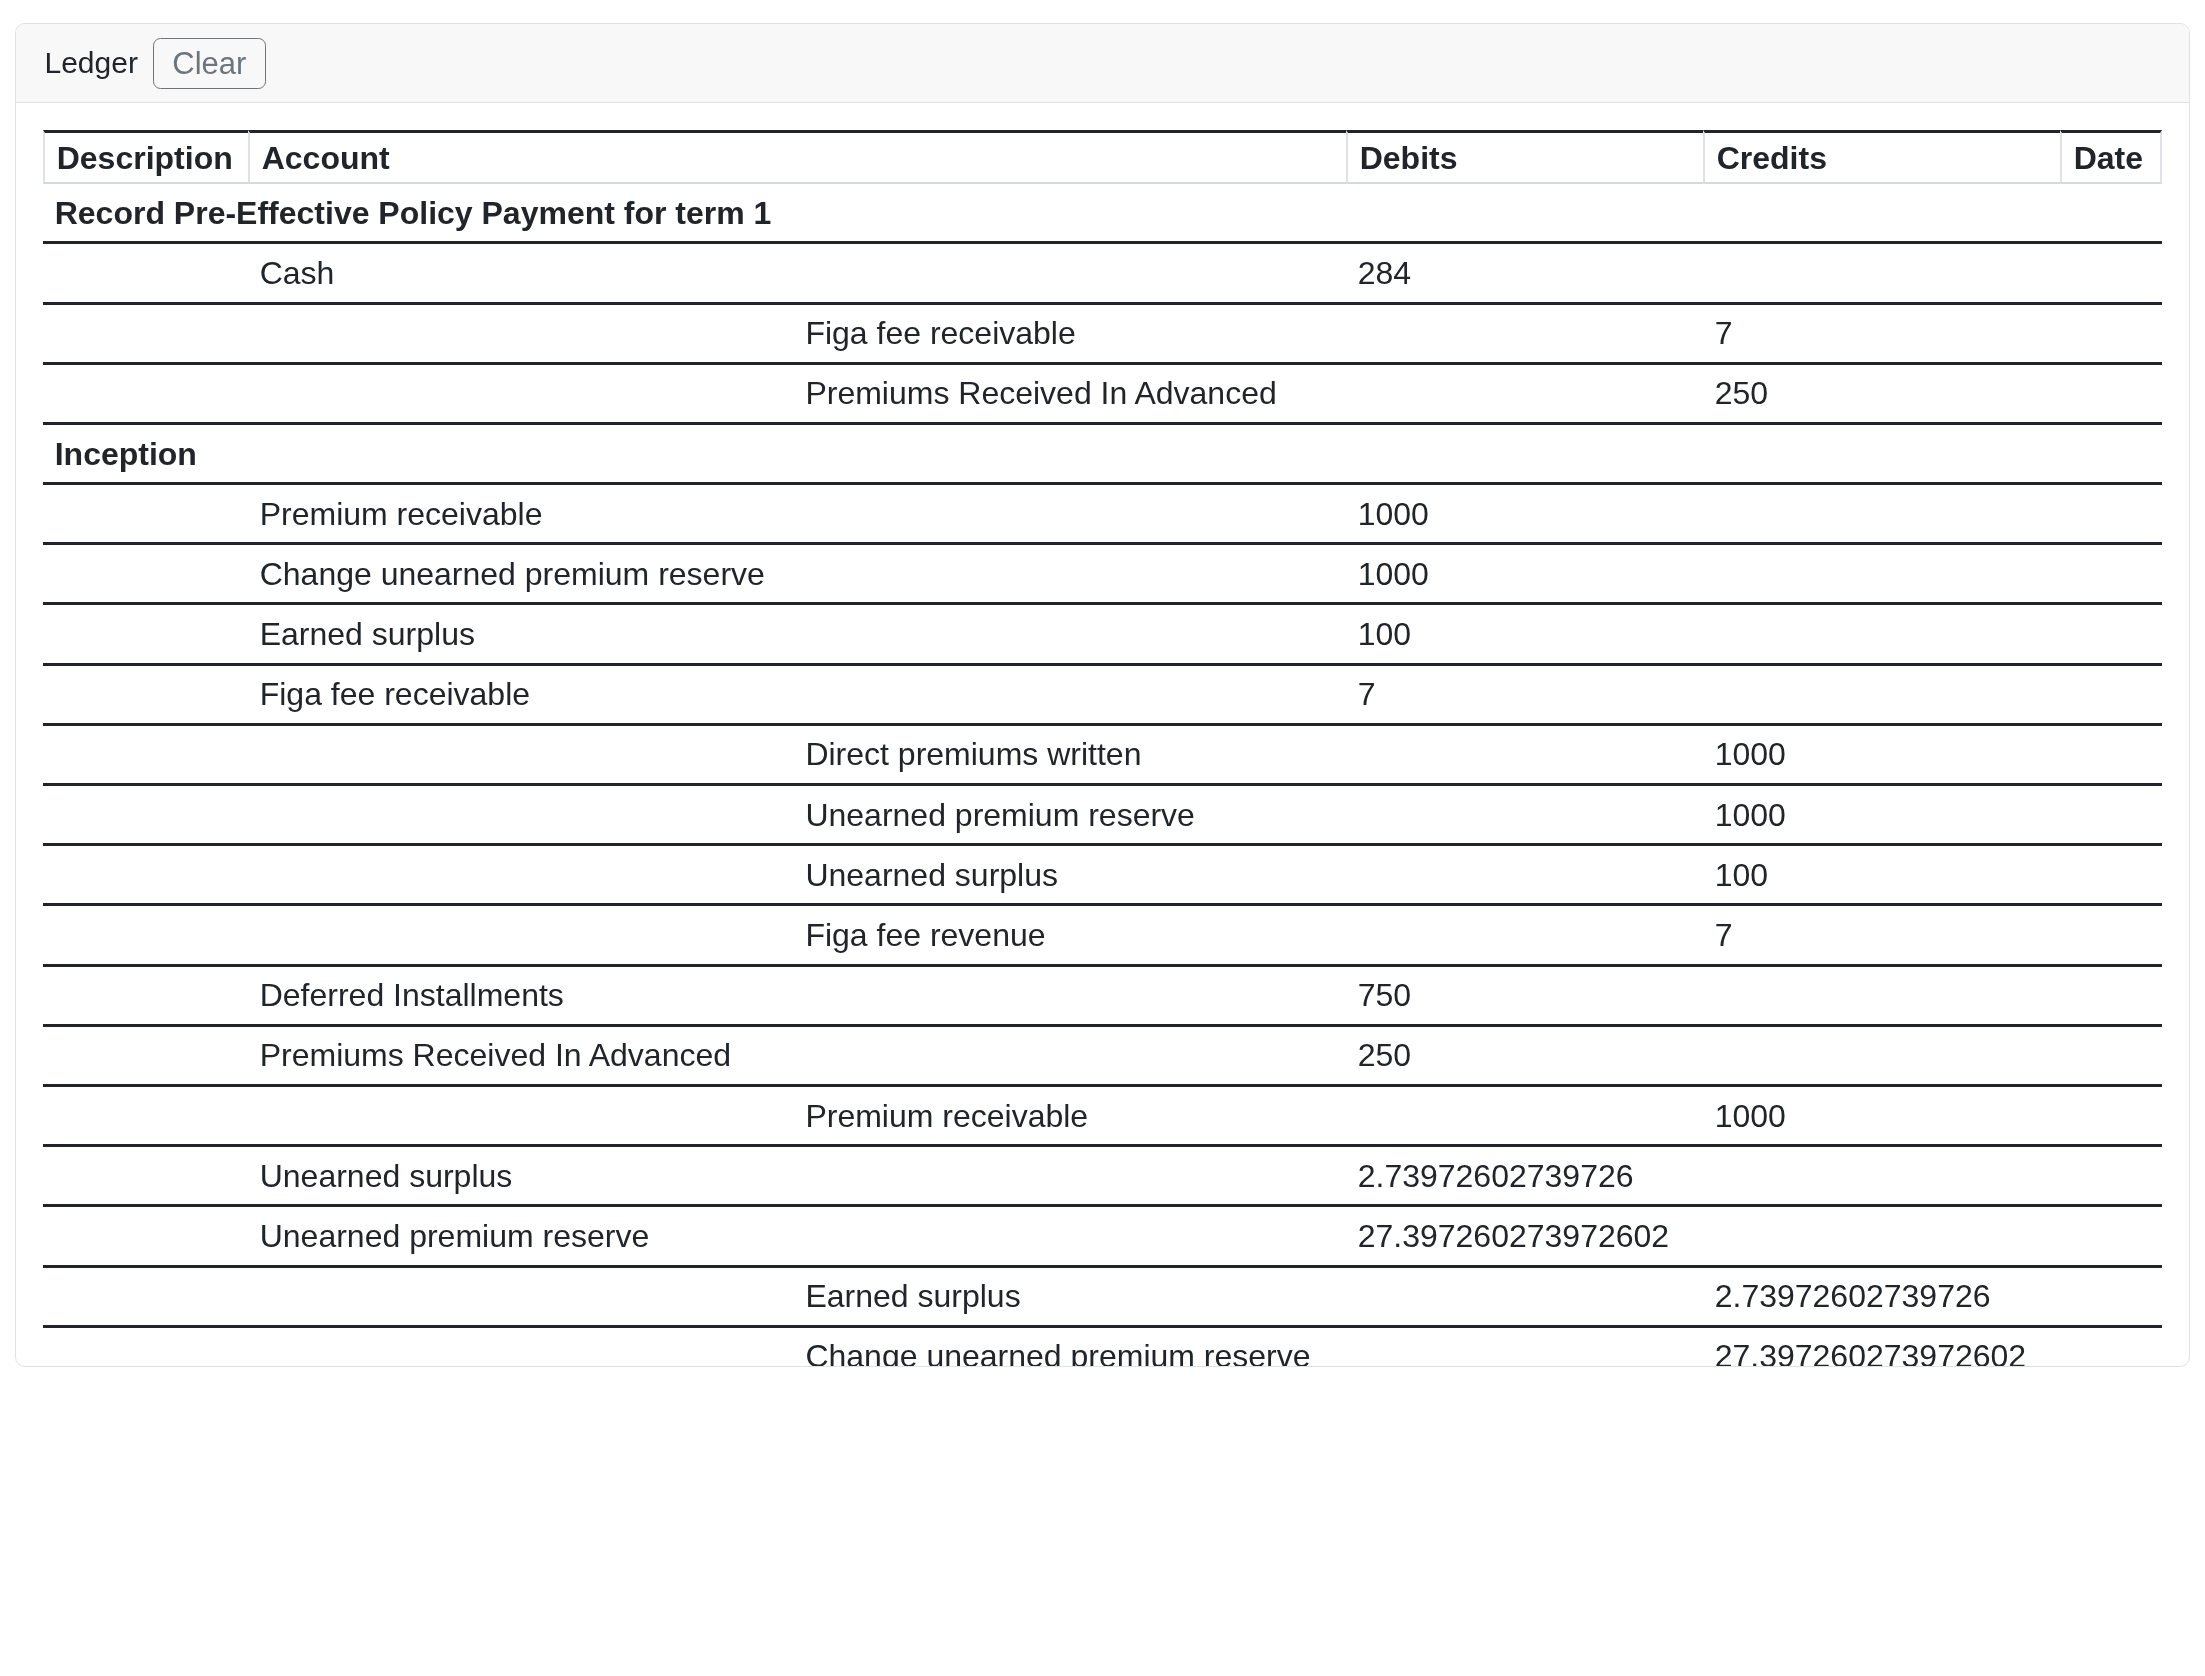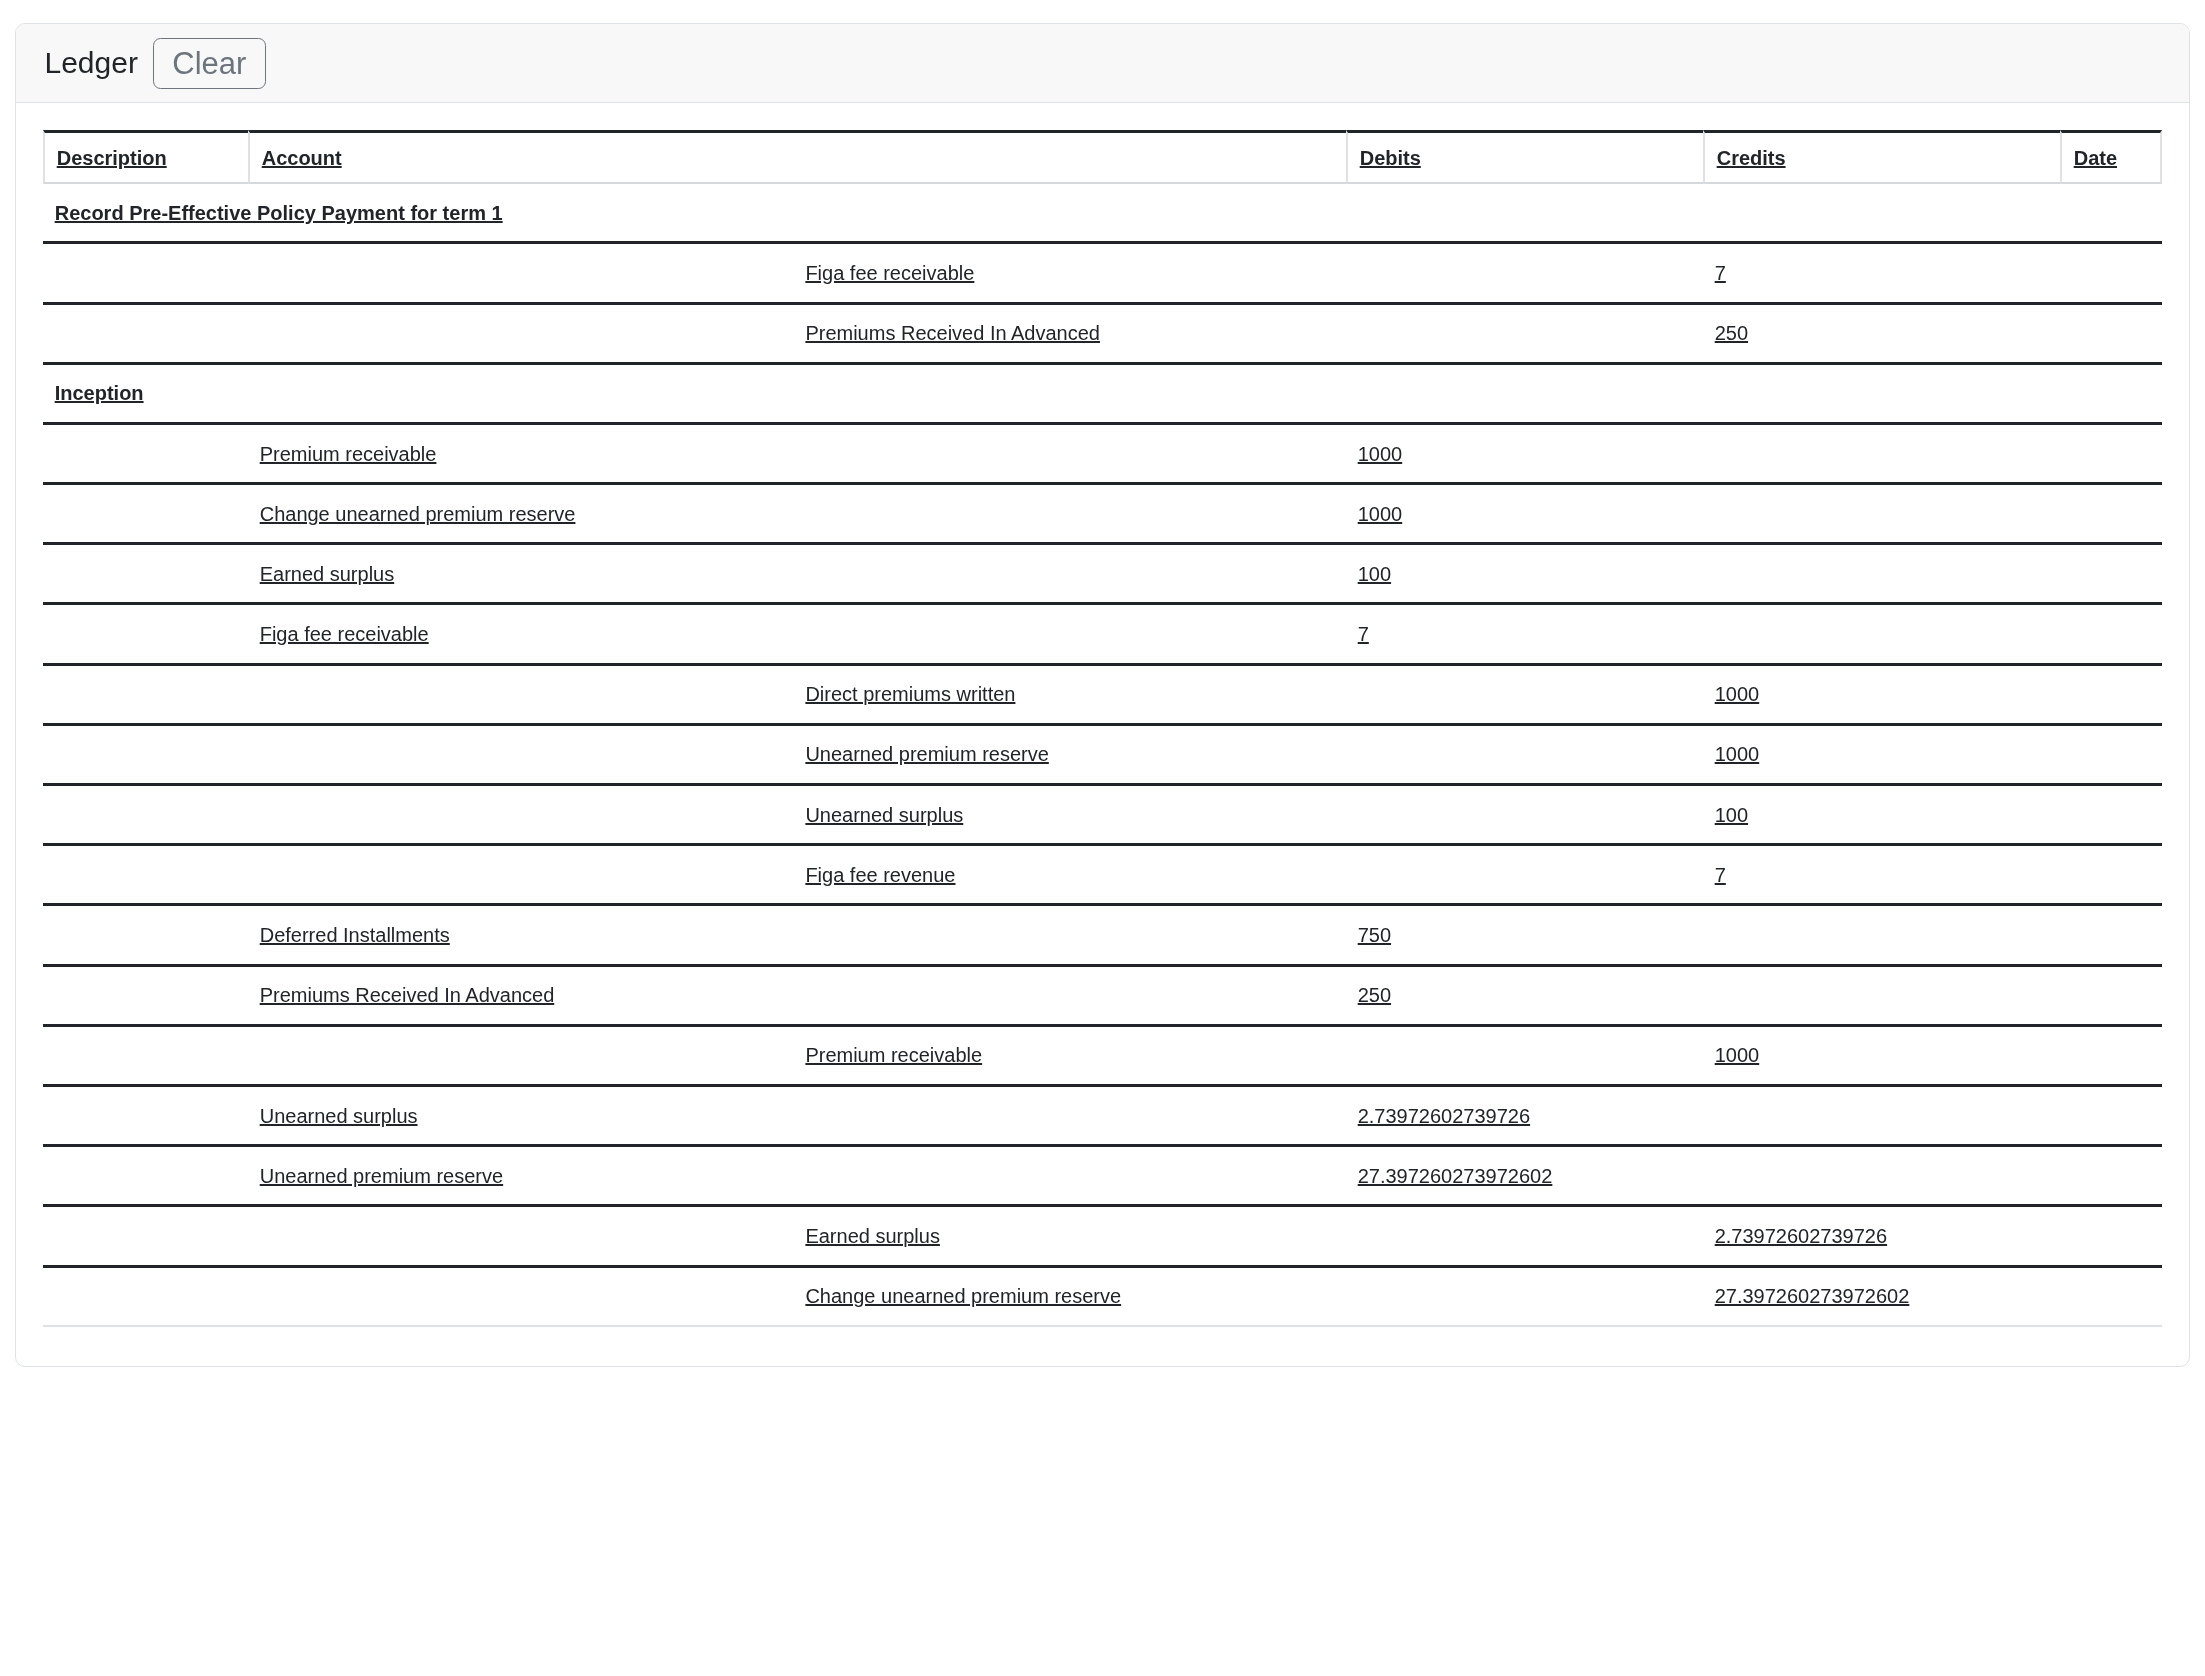--- a/index.html
+++ b/index.html
@@ -50,22 +50,21 @@
     line-height: 1;
     cursor: pointer;
   }
   .card-body {
     padding: 27px 27px 0 27px;
   }
   table.ledger {
     width: 100%;
     border-collapse: separate;
     border-spacing: 0;
-    font-size: 20px;
-    text-decoration: underline;
+    font-size: 32px;
   }
   table.ledger th {
     text-align: left;
     font-weight: bold;
     padding: 8.4px 11.7px;
     line-height: 32px;
     border-top: 3.3px solid var(--dark-border, #212529);
     border-bottom: 2.5px solid #d5d9dc;
     border-left: 2.5px solid var(--light-border, #dee2e6);
   }
@@ -114,20 +113,27 @@
           <th>Credits</th>
           <th>Date</th>
         </tr>
       </thead>
       <tbody>
           <tr>
             <td class="section-heading" colspan="5">Record Pre-Effective Policy Payment for term 1</td>
           </tr>
           <tr>
             <td></td>
+            <td><span>Cash</span></td>
+            <td>284</td>
+            <td></td>
+            <td></td>
+          </tr>
+          <tr>
+            <td></td>
             <td>
               <span class="credit-indent">Figa fee receivable</span>
             </td>
             <td></td>
             <td>7</td>
             <td></td>
           </tr>
           <tr>
             <td></td>
             <td>

